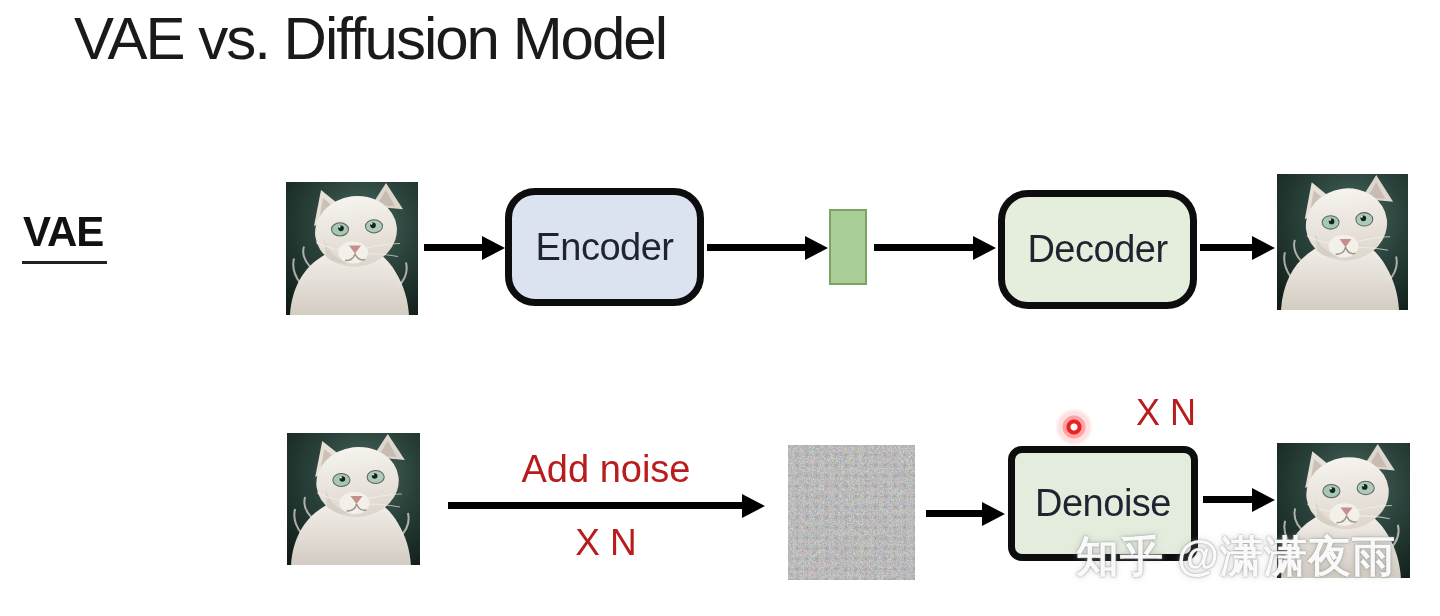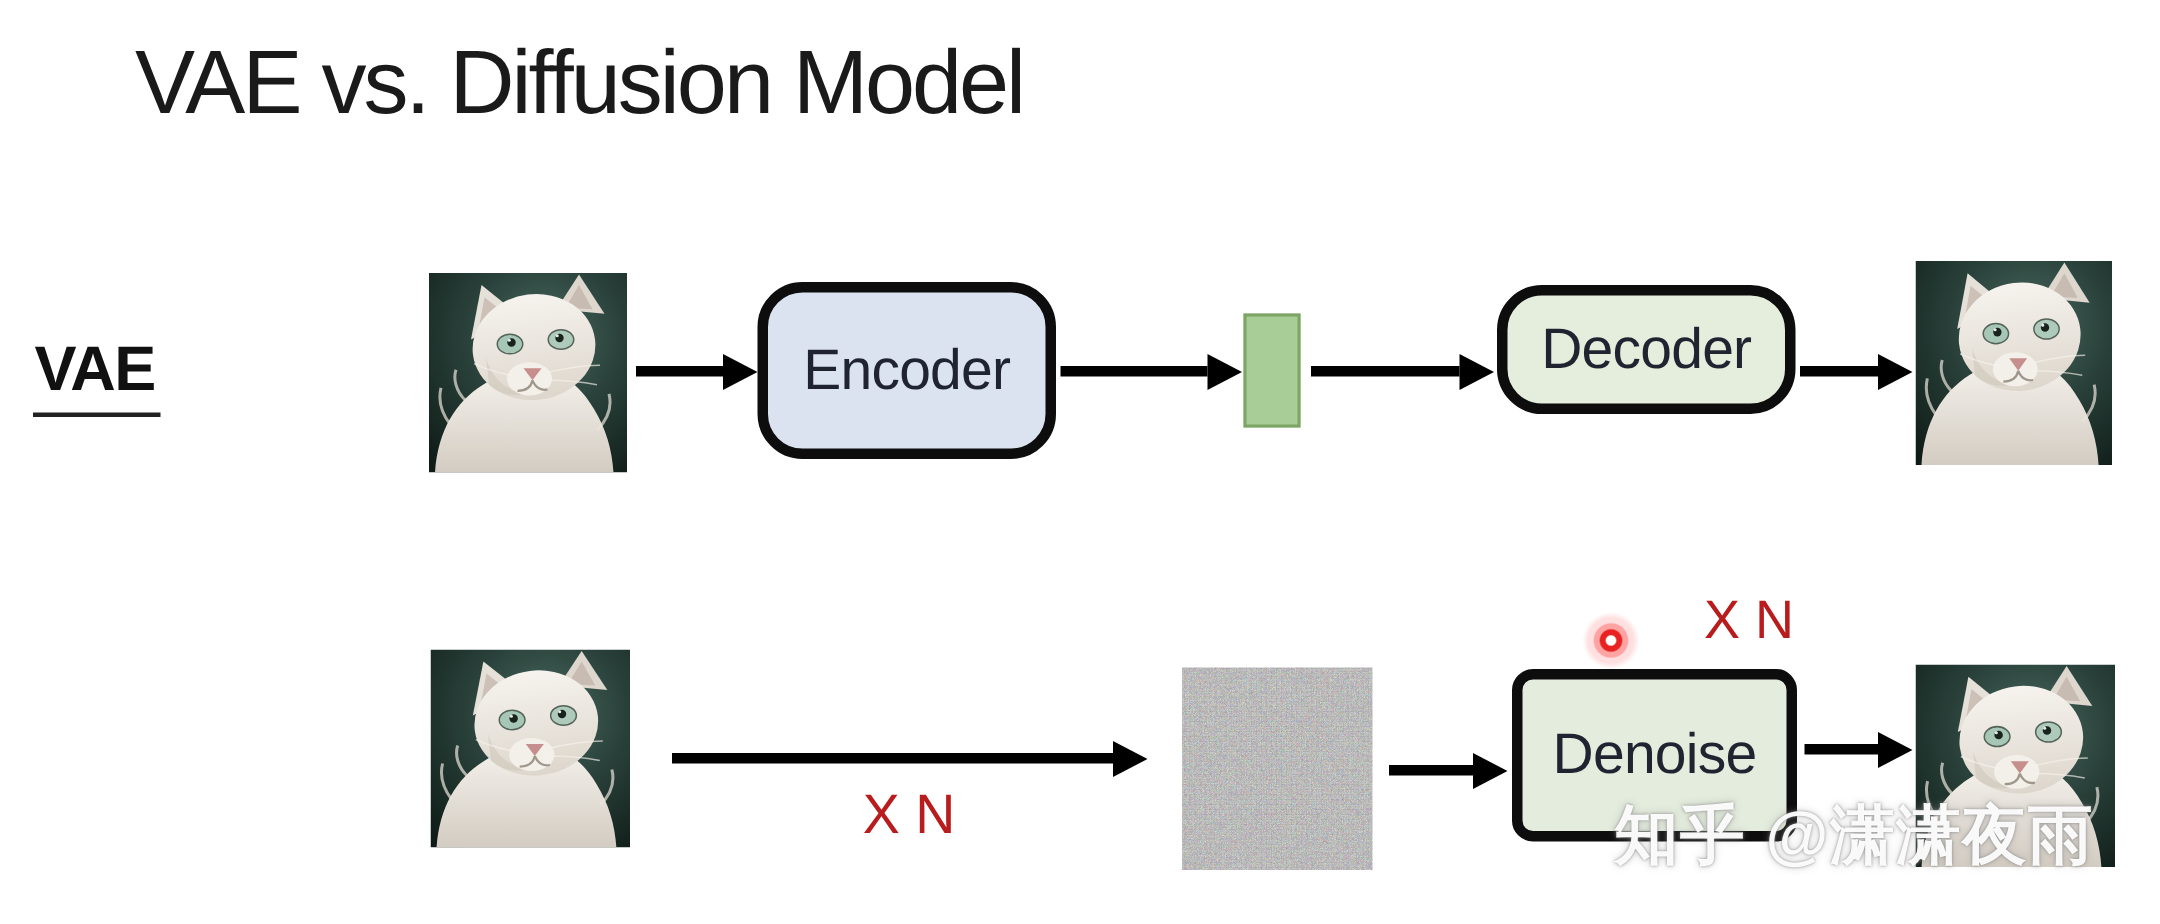--- a/index.html
+++ b/index.html
@@ -2,47 +2,47 @@
 <html style="--title-color: #1a1a1a; --label-color: #111111; --text-dark: #1f2430; --encoder-fill: #dbe3f1; --decoder-fill: #e5eedd; --denoise-fill: #e3ecdd; --latent-fill: #a9cd96; --latent-border: #7ca465; --box-border: #0d0d0d; --arrow-color: #000000; --laser-color: #e82222;"><head>
 <meta charset="utf-8">
 <style>
   html,body{margin:0;padding:0;background:#ffffff;}
   .stage{
     position:relative;width:1440px;height:616px;background:#fff;overflow:hidden;
     font-family:"Liberation Sans","DejaVu Sans",sans-serif;color:#1b1b1b;
   }
   .title{
     position:absolute;left:74px;top:4px;font-size:60px;font-weight:300;
-    letter-spacing:-2px;color:var(--title-color,#1a1a1a);white-space:nowrap;margin:16px;
+    letter-spacing:-2px;color:var(--title-color,#1a1a1a);white-space:nowrap;margin:0;
   }
   .row-label{
     position:absolute;font-weight:bold;font-size:42px;letter-spacing:-1px;
     color:var(--label-color,#111);
   }
   .row-label .u{display:inline-block;padding:0 4px 5px 1px;border-bottom:3px solid #222;}
-  .label-vae{left:22px;top:222px;}
+  .label-vae{left:22px;top:208px;}
   .label-diffusion{left:23px;top:450px;}
 
   .cat{position:absolute;display:block;}
   .noise{position:absolute;display:block;}
 
   .arrow{position:absolute;height:7px;background:var(--arrow-color,#000);}
   .arrow::after{
     content:"";position:absolute;left:100%;top:50%;transform:translateY(-50%);
     border-top:12px solid transparent;border-bottom:12px solid transparent;
     border-left:23px solid var(--arrow-color,#000);
   }
 
   .box{
     position:absolute;border:7px solid var(--box-border,#0d0d0d);border-radius:30px;
     display:flex;align-items:center;justify-content:center;
     font-size:38px;letter-spacing:-0.5px;color:var(--text-dark,#1f2430);box-sizing:border-box;
   }
   .box-encoder{left:505px;top:188px;width:199px;height:118px;background:var(--encoder-fill,#dbe3f1);}
-  .box-decoder{left:998px;top:190px;width:199px;height:86px;background:var(--decoder-fill,#e5eedd);}
+  .box-decoder{left:998px;top:190px;width:199px;height:119px;background:var(--decoder-fill,#e5eedd);}
   .box-denoise{left:1008px;top:446px;width:190px;height:115px;background:var(--denoise-fill,#e3ecdd);border-radius:14px;}
 
   .latent{
     position:absolute;left:829px;top:209px;width:38px;height:76px;box-sizing:border-box;
     background:var(--latent-fill,#a9cd96);border:2px solid var(--latent-border,#7ca465);
   }
 
   .flow-text{position:absolute;font-size:38px;color:#b91c1c;white-space:nowrap;}
   .add-noise-label{left:448px;top:448px;width:316px;text-align:center;}
   .xn-bottom{left:448px;top:522px;width:316px;text-align:center;font-size:37px;}
@@ -101,20 +101,21 @@
 
   <svg class="cat" style="left:1277px;top:174px;width:131px;height:136px" viewBox="0 0 132 132" preserveAspectRatio="none">
       <use href="#catimg"></use>
     </svg>
 
 
   <svg class="cat" style="left:287px;top:433px;width:133px;height:132px" viewBox="0 0 132 132" preserveAspectRatio="none">
       <use href="#catimg"></use>
     </svg>
 
+  <div class="flow-text add-noise-label">Add noise</div>
 
   <div class="arrow" style="left:448px;top:502px;width:294px"></div>
 
   <div class="flow-text xn-bottom">X N</div>
 
   <svg class="noise" style="left:788px;top:445px;width:127px;height:135px" viewBox="0 0 127 135" preserveAspectRatio="none">
     <rect width="127" height="135" filter="url(#noiseF)"></rect>
   </svg>
 
   <div class="arrow" style="left:926px;top:510px;width:56px"></div>

